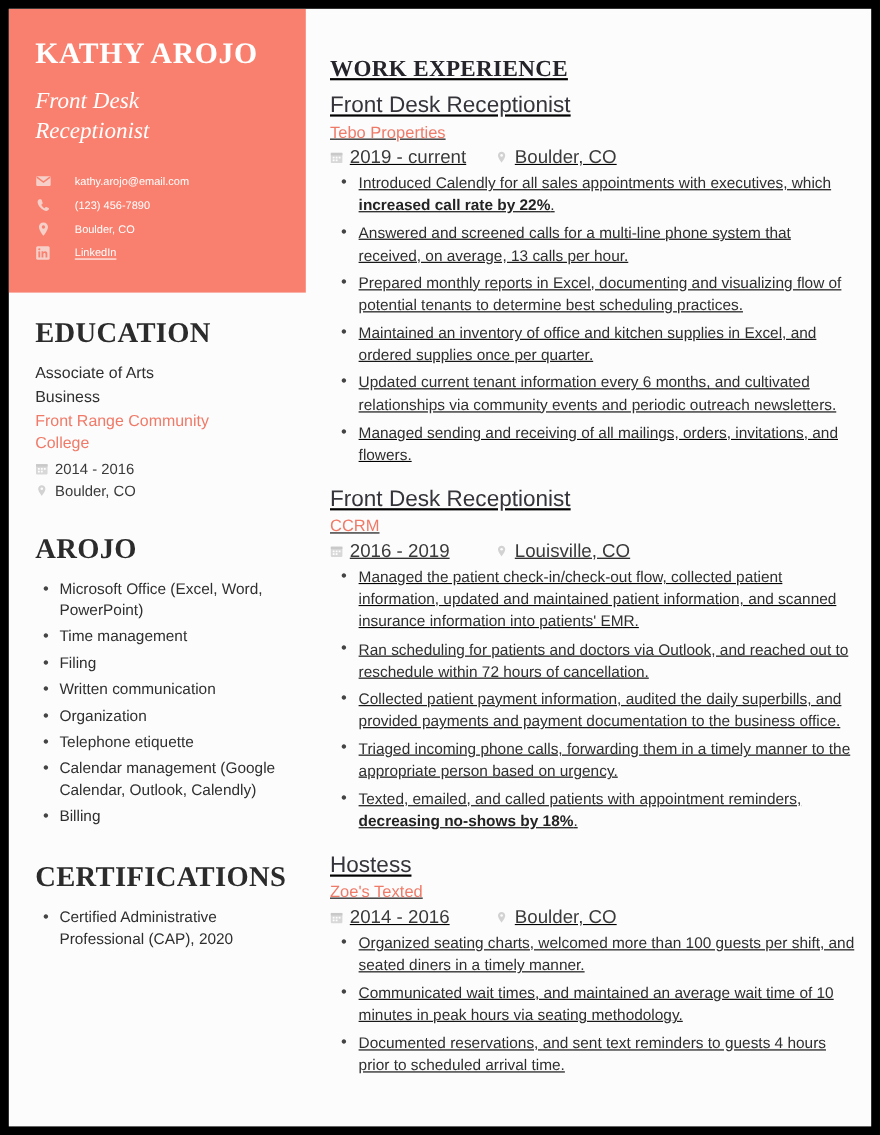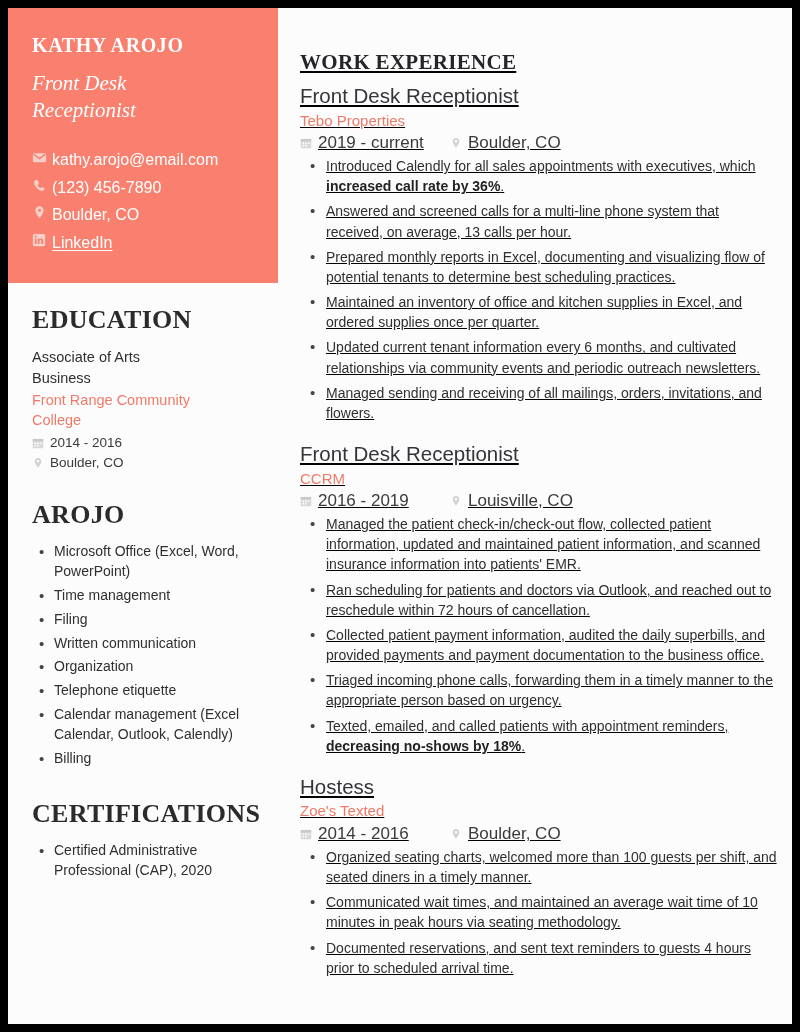--- a/index.html
+++ b/index.html
@@ -32,41 +32,42 @@
   }
   .sidebar-head {
     background: #F9806F;
     padding: 26px 24px 22px 24px;
     box-sizing: border-box;
     width: 270px;
   }
   .name {
     font-family: "Liberation Serif", serif;
     font-weight: bold;
-    font-size: 20px;
+    font-size: 27px;
     letter-spacing: 0.6px;
     color: #FFFFFF;
     margin: 0 0 14px 0;
     line-height: 1.1;
   }
   .job-title {
     font-family: "Liberation Serif", serif;
     font-style: italic;
     font-size: 21px;
     color: #FFFFFF;
     line-height: 1.28;
     margin: 0 0 26px 0;
     max-width: 170px;
   }
   .contact-row {
     display: flex;
-    align-items: flex-start;
+    align-items: flex-end;
     margin-bottom: 7px;
     color: #FFFFFF;
-    font-size: 16px;
+    font-size: 10px;
+    gap: 16px;
   }
   .contact-row .ico {
     width: 20px;
     min-width: 20px;
     display: inline-flex;
     align-items: center;
     justify-content: flex-start;
   }
   .contact-row .ico svg { display:block; }
   .contact-text { line-height: 1.3; }
@@ -295,21 +296,21 @@
 
       <div>
         <div class="sec-title spaced">AROJO</div>
         <ul class="bullets">
           <li>Microsoft Office (Excel, Word, PowerPoint)</li>
           <li>Time management</li>
           <li>Filing</li>
           <li>Written communication</li>
           <li>Organization</li>
           <li>Telephone etiquette</li>
-          <li>Calendar management (Excel Calendar, Outlook, Calendly)</li>
+          <li>Calendar management (Google Calendar, Outlook, Calendly)</li>
           <li>Billing</li>
         </ul>
       </div>
 
       <div>
         <div class="sec-title spaced">CERTIFICATIONS</div>
         <ul class="bullets">
           <li>Certified Administrative Professional (CAP), 2020</li>
         </ul>
       </div>
@@ -342,21 +343,21 @@
           <span class="ico">
             <svg width="12" height="12" viewBox="0 0 16 16">
                 <path d="M8 1.4c-2.5 0-4.4 1.9-4.4 4.3 0 3.2 4.4 8.6 4.4 8.6s4.4-5.4 4.4-8.6c0-2.4-2-4.3-4.4-4.3z" fill="#D2D2D2"></path>
                 <circle cx="8" cy="5.7" r="1.6" fill="#FCFCFC"></circle>
               </svg>
           </span>
           <span>Boulder, CO</span>
         </span>
       </div>
       <ul class="job-bullets">
-        <li><span>Introduced Calendly for all sales appointments with executives, which </span><b>increased call rate by 36%</b><span>.</span></li>
+        <li><span>Introduced Calendly for all sales appointments with executives, which </span><b>increased call rate by 22%</b><span>.</span></li>
         <li><span>Answered and screened calls for a multi-line phone system that received, on average, 13 calls per hour.</span></li>
         <li><span>Prepared monthly reports in Excel, documenting and visualizing flow of potential tenants to determine best scheduling practices.</span></li>
         <li><span>Maintained an inventory of office and kitchen supplies in Excel, and ordered supplies once per quarter.</span></li>
         <li><span>Updated current tenant information every 6 months, and cultivated relationships via community events and periodic outreach newsletters.</span></li>
         <li><span>Managed sending and receiving of all mailings, orders, invitations, and flowers.</span></li>
       </ul>
     </div>
 
     <div class="job">
       <div class="job-role">Front Desk Receptionist</div>

